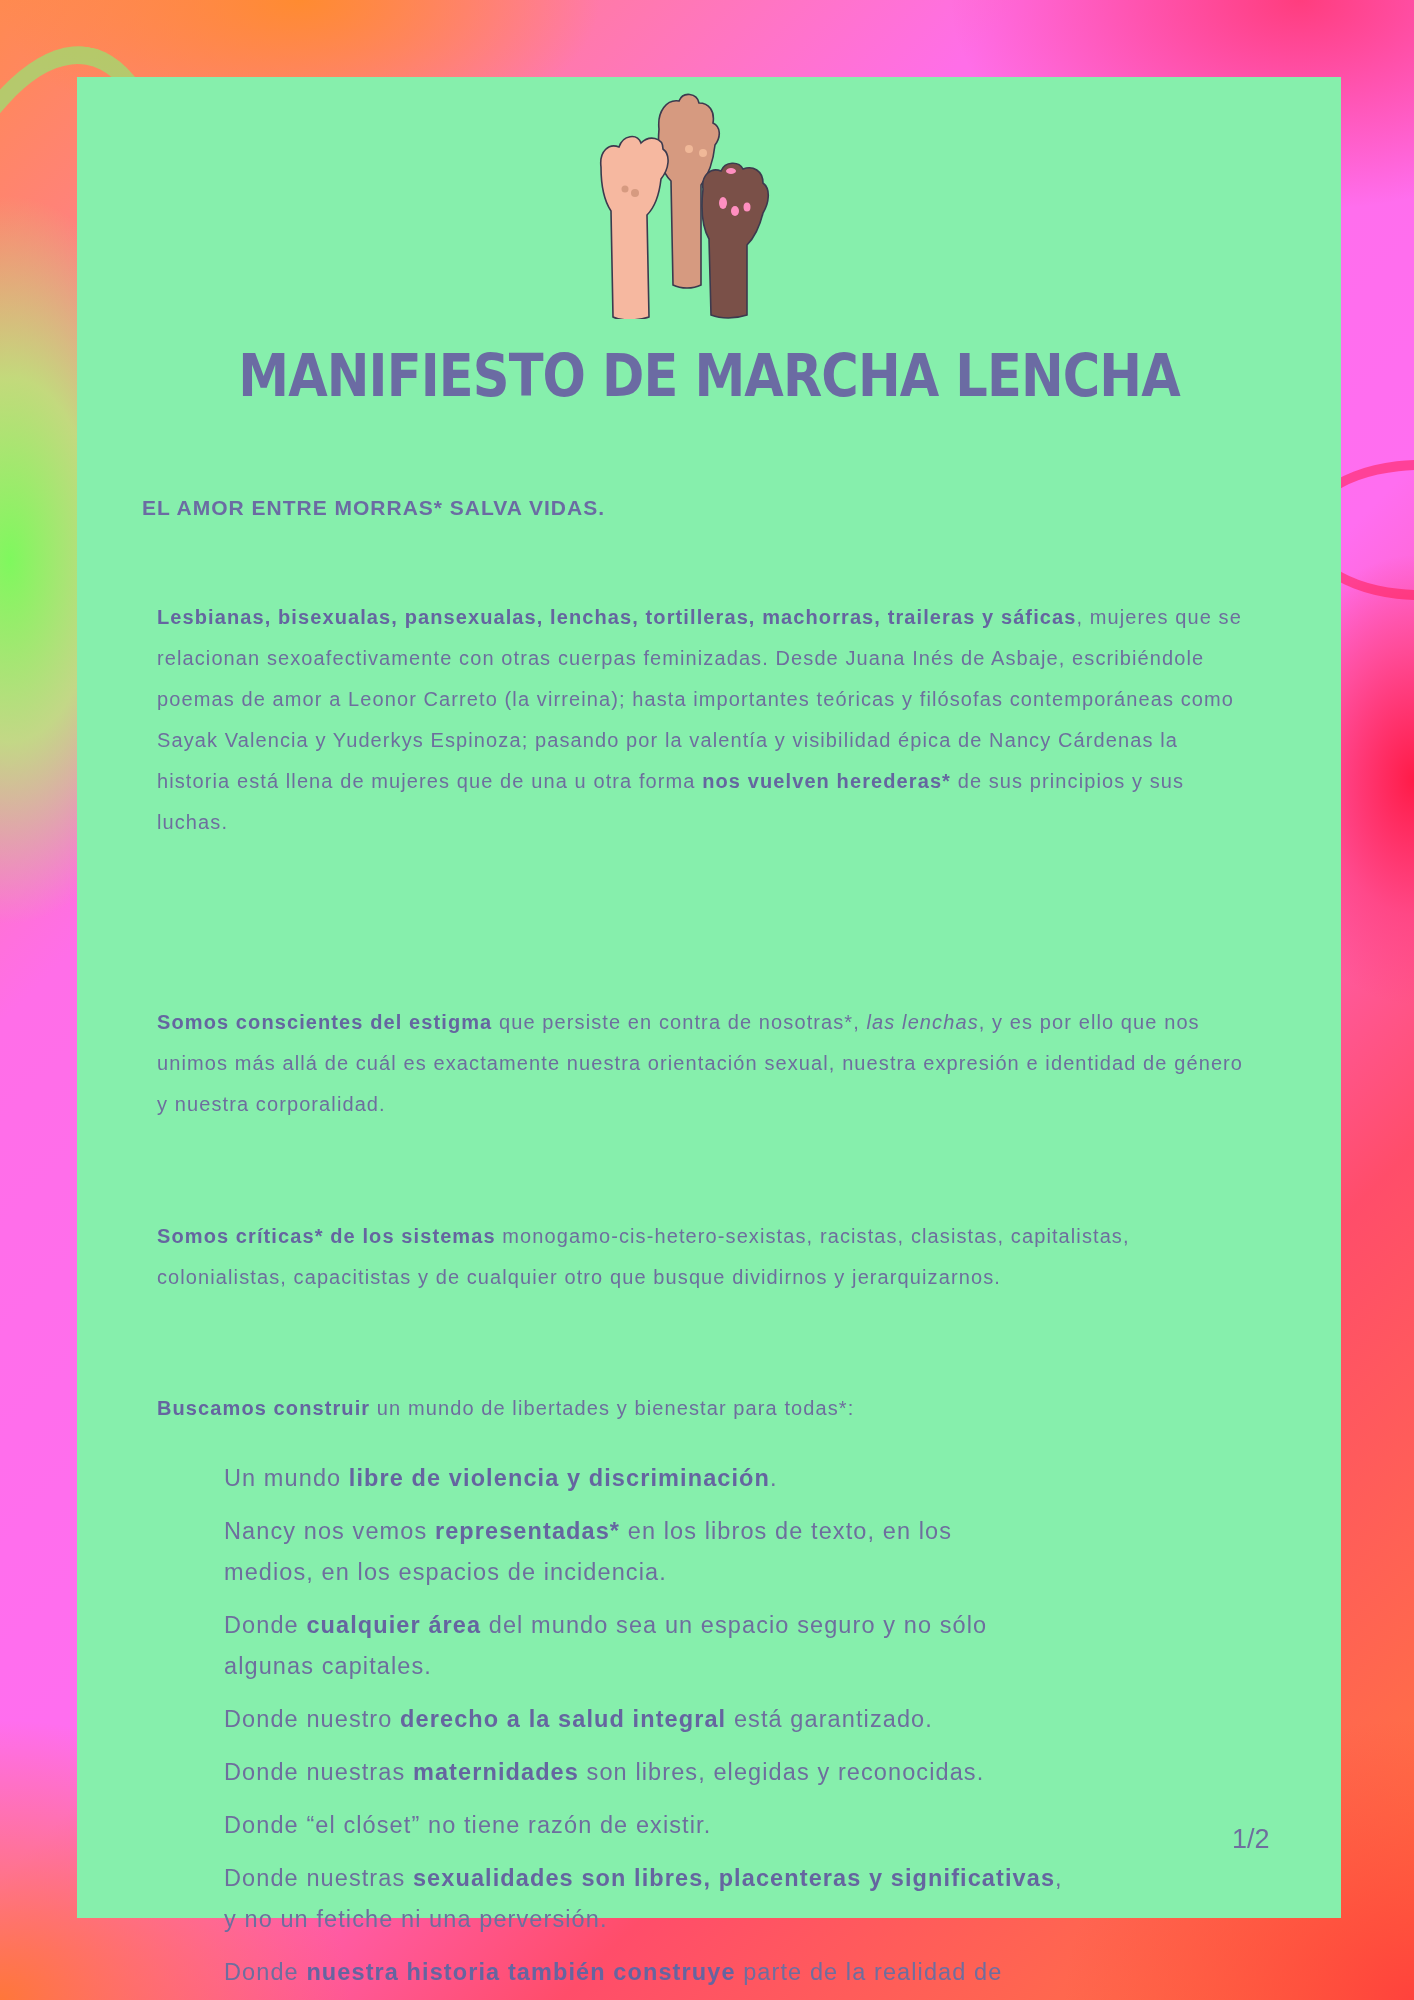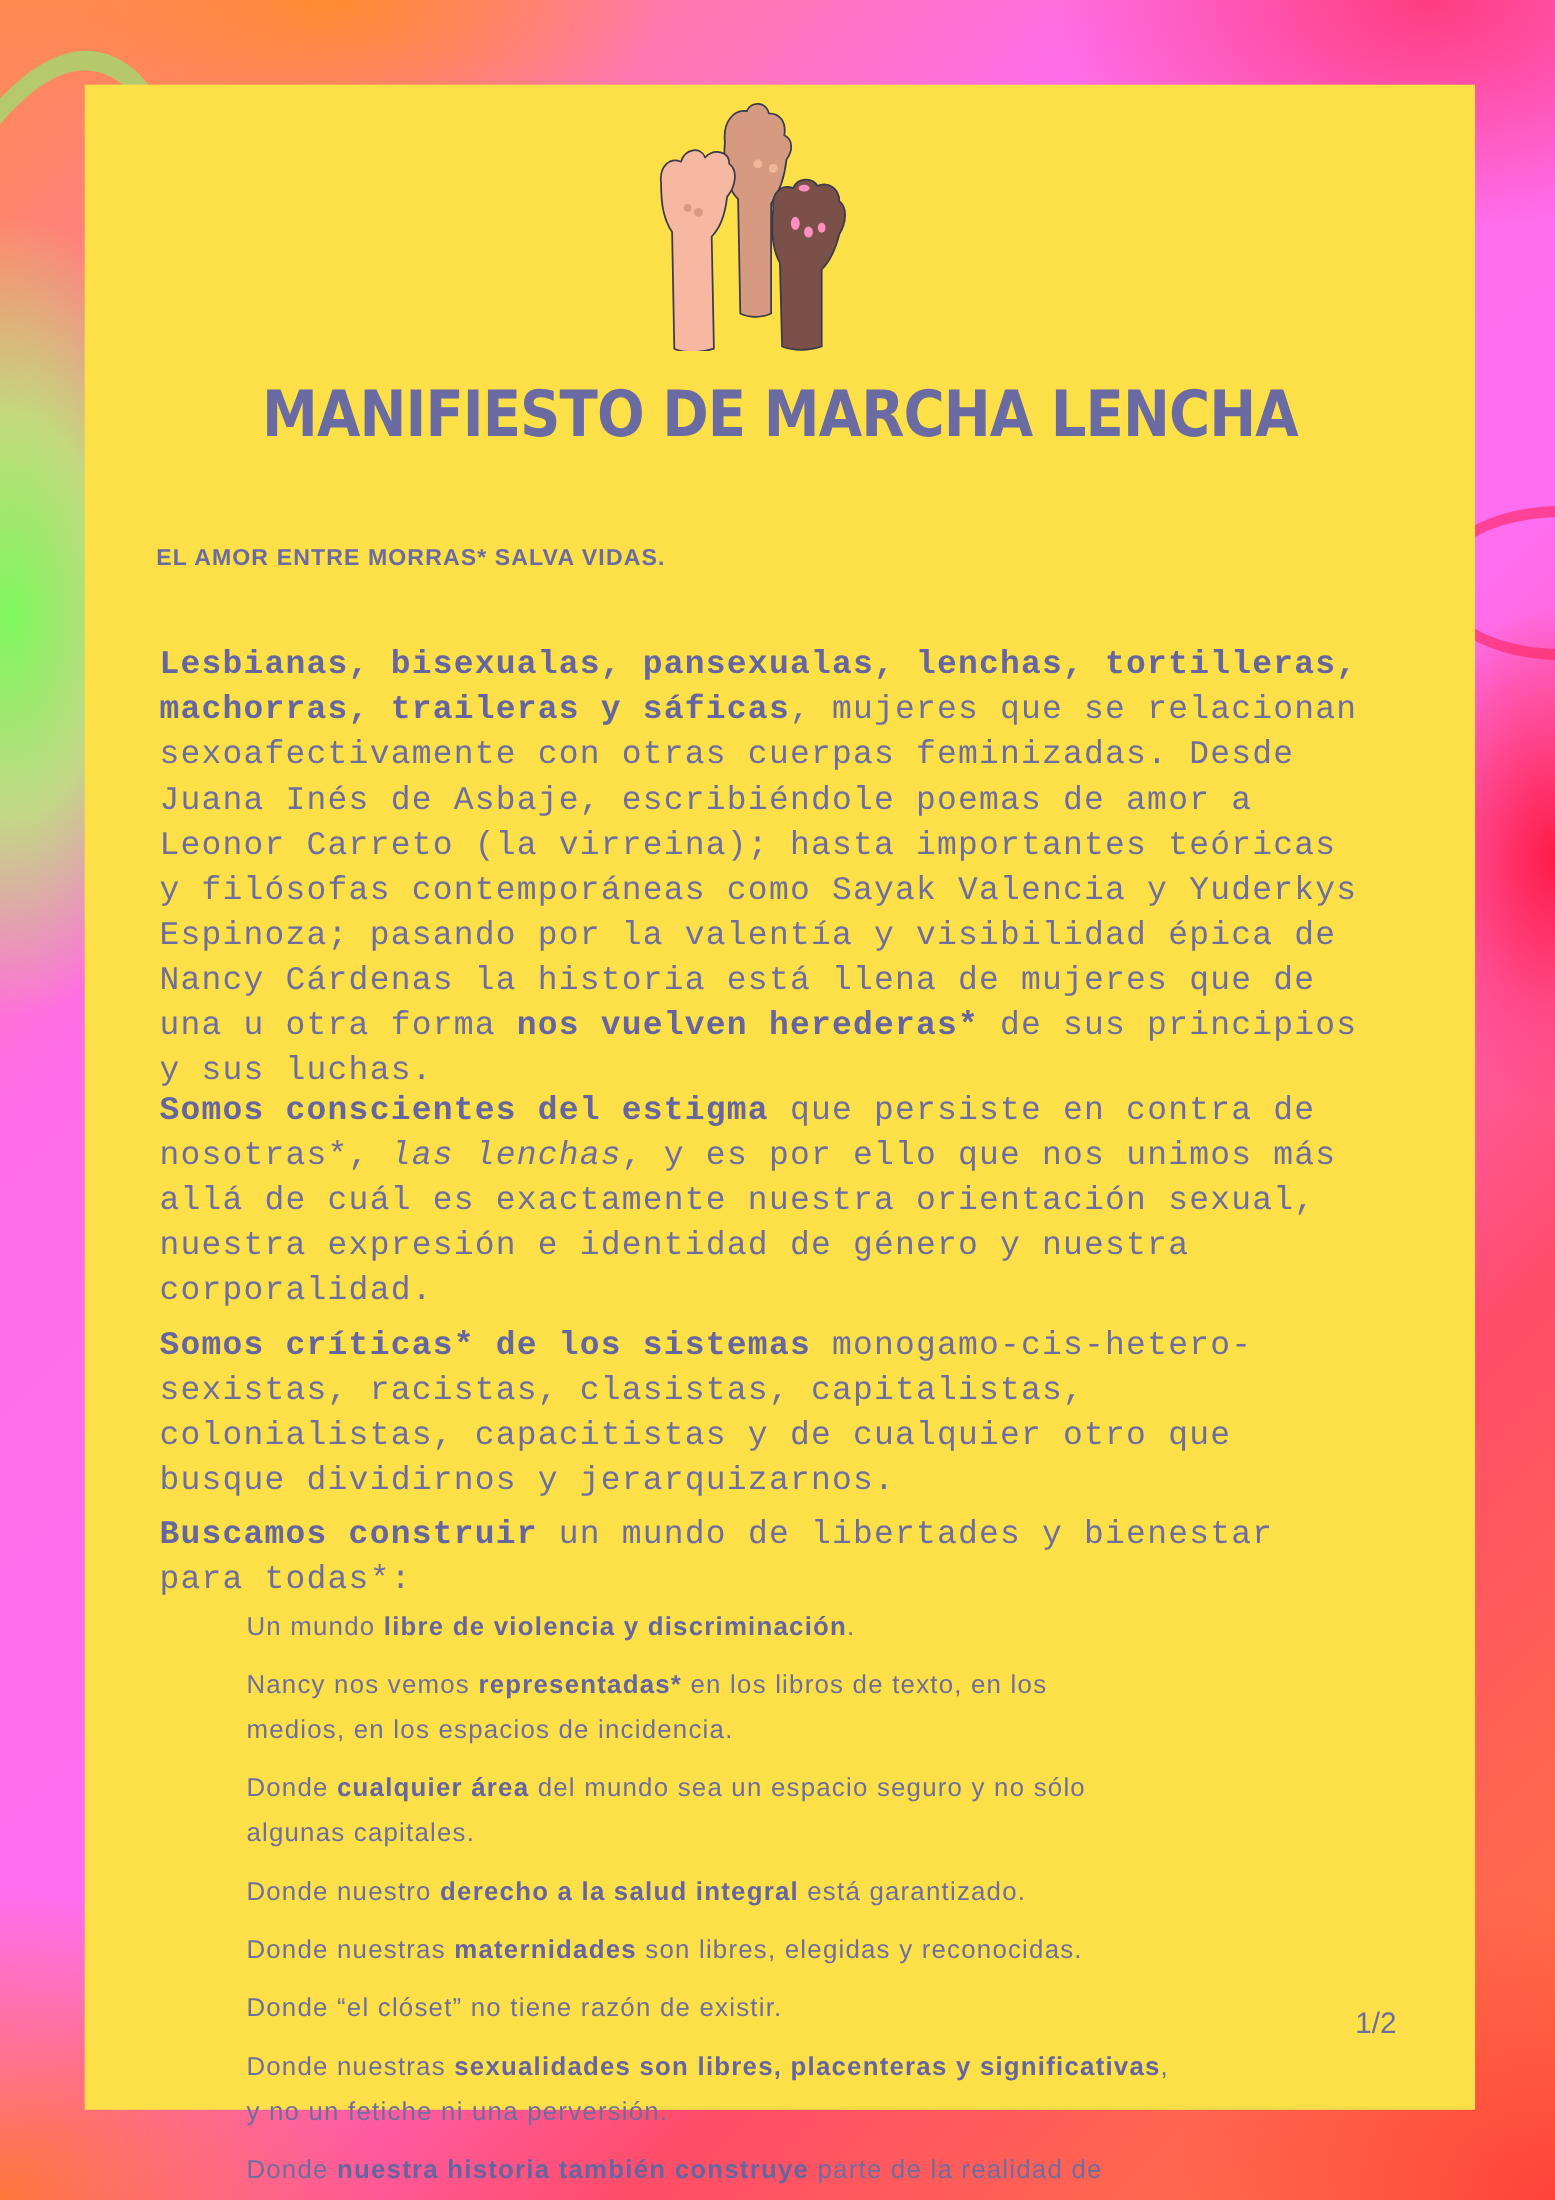--- a/index.html
+++ b/index.html
@@ -36,21 +36,21 @@
     .streak-2 {
       left: 1300px; top: 460px; width: 220px; height: 120px;
       border: 10px solid rgba(255,30,80,0.55);
     }
     .card {
       position: absolute;
       left: 77px;
       top: 77px;
       width: 1264px;
       height: 1841px;
-      background: #fde047;
+      background: #86efac;
       color: #6a6a9c;
     }
     .logo {
       position: absolute;
       left: 520px;
       top: 12px;
       width: 200px;
       height: 230px;
     }
     .title {
@@ -76,26 +76,26 @@
       font-weight: bold;
       font-size: 21px;
       letter-spacing: 1px;
       color: #6b6ba3;
       margin: 0;
     }
     .body-text {
       position: absolute;
       left: 65px;
       width: 1090px;
-      font-family: Liberation Mono, monospace;
-      font-size: 30px;
+      font-family: Liberation Sans, sans-serif;
+      font-size: 20px;
       letter-spacing: 1.1px;
       line-height: 41px;
       color: #6e6e9e;
-      margin: 3px;
+      margin: 15px;
     }
     .body-text b {
       color: #6565a0;
       font-weight: bold;
     }
     .p1 { top: 505px; }
     .p2 { top: 910px; }
     .p3 { top: 1124px; }
     .p4 { top: 1296px; }
     .list {

